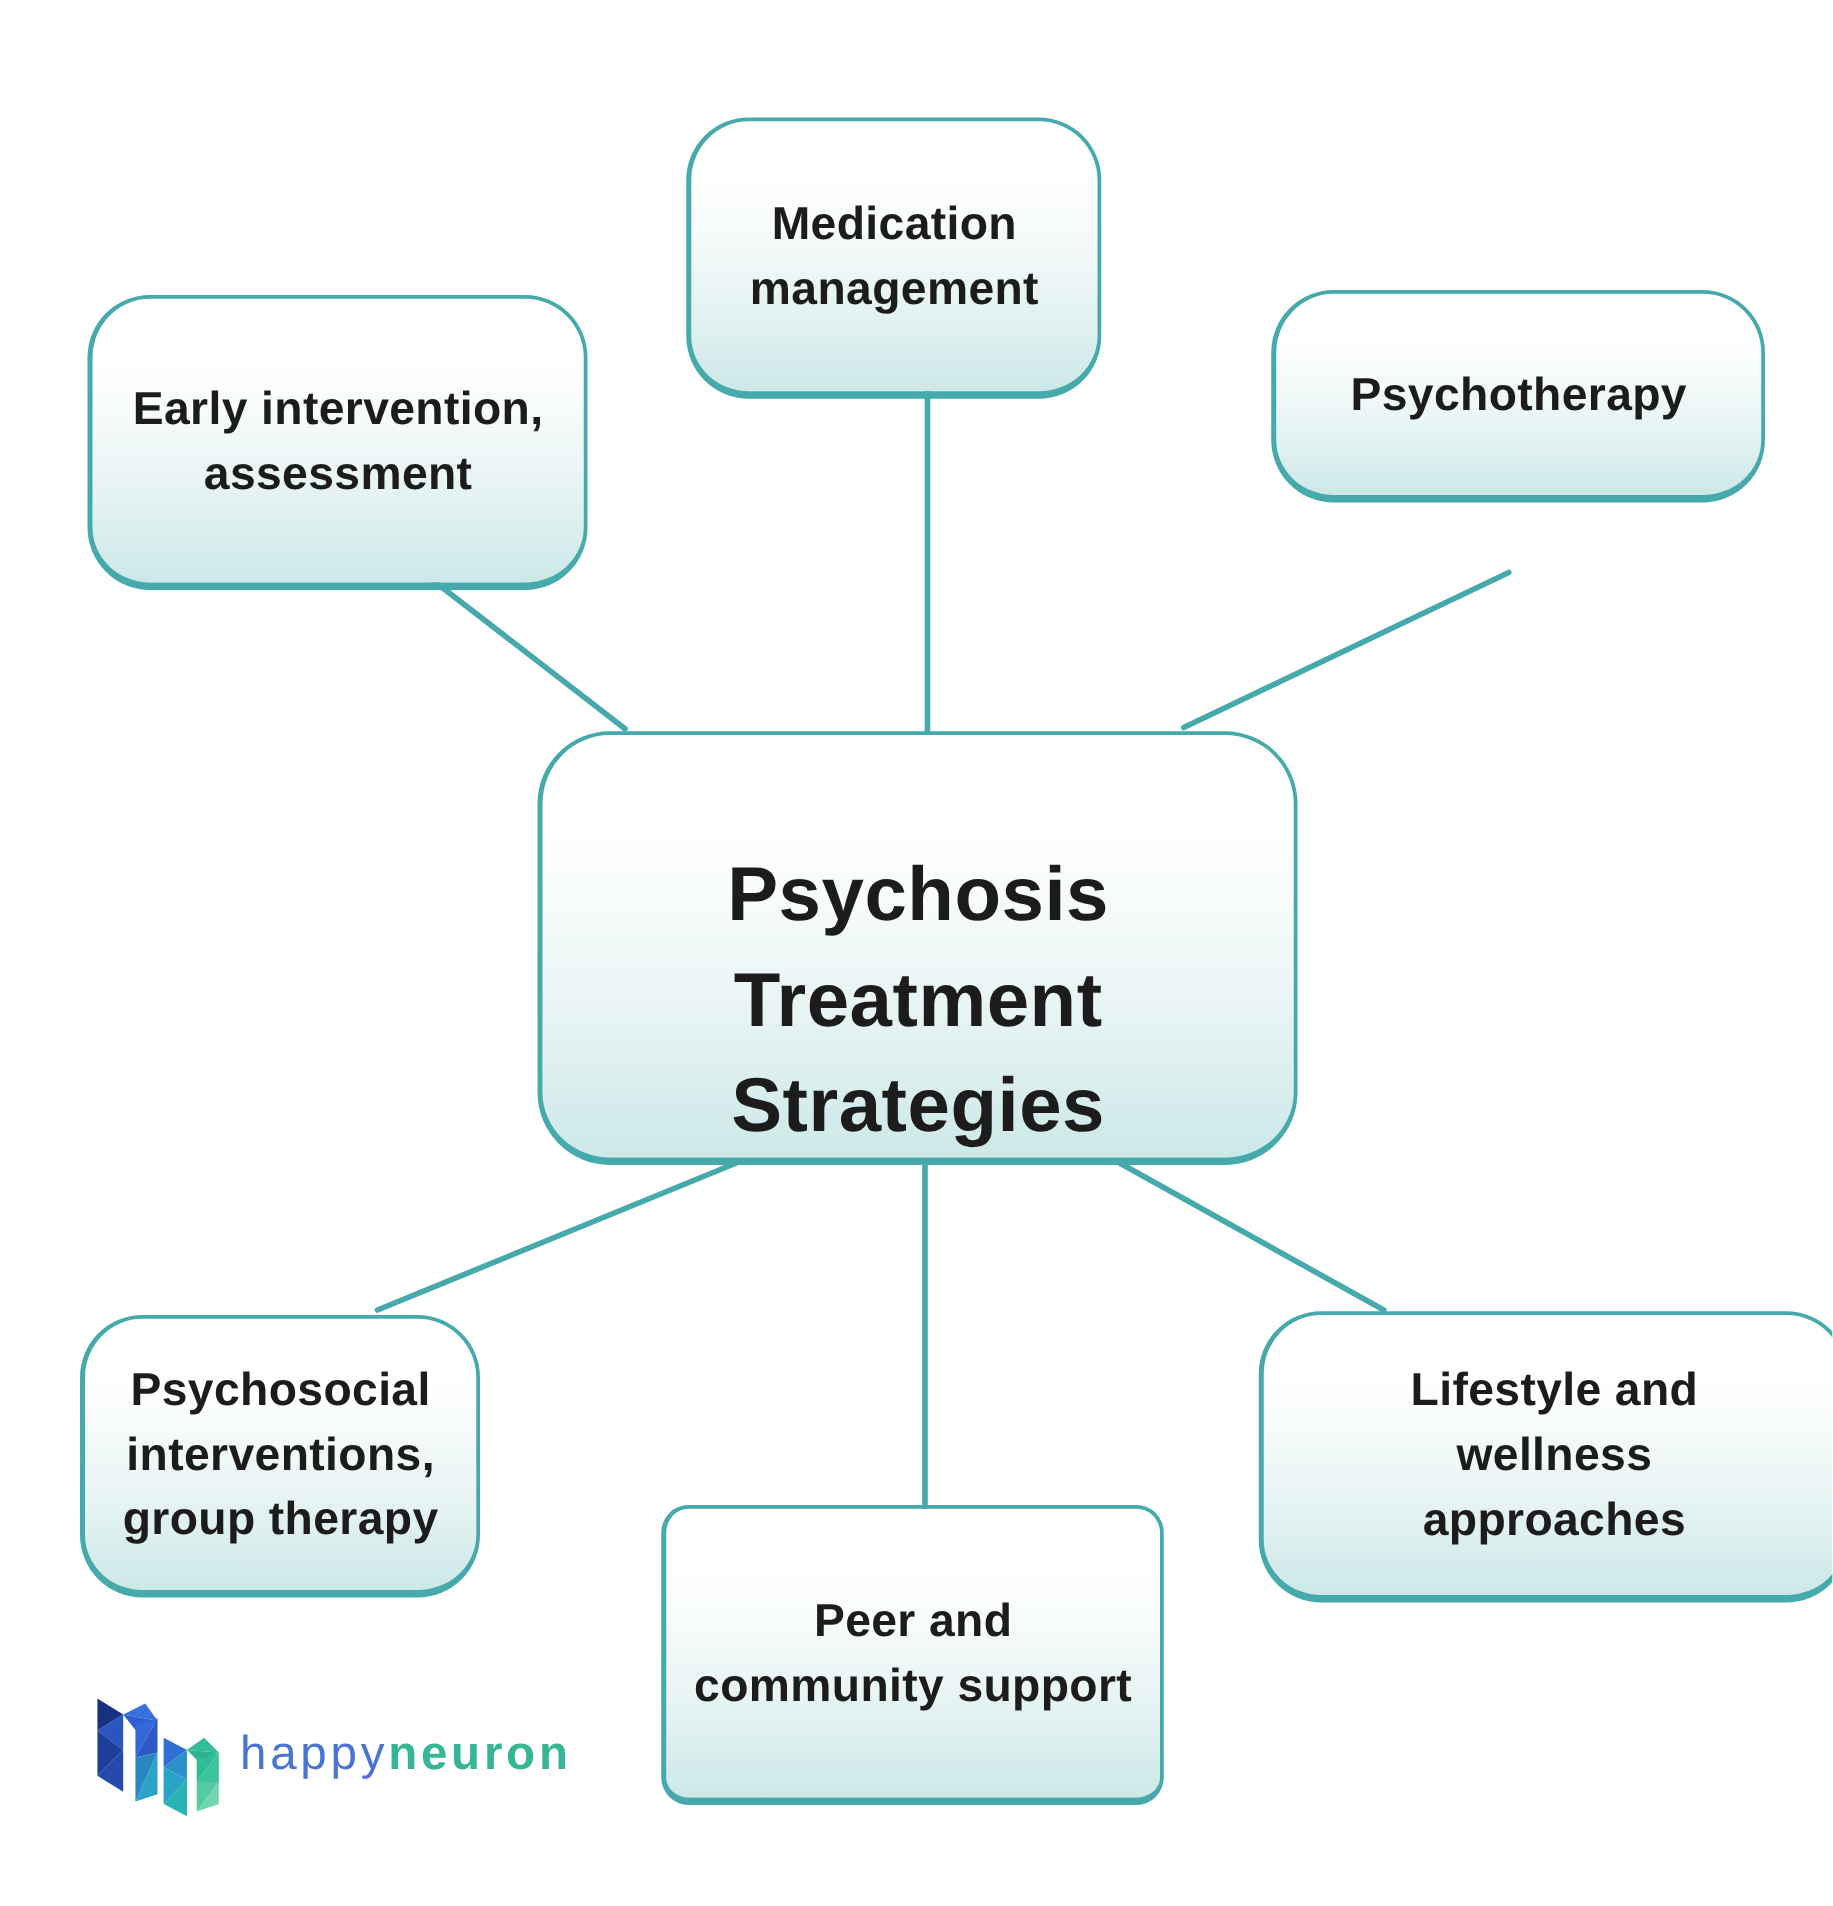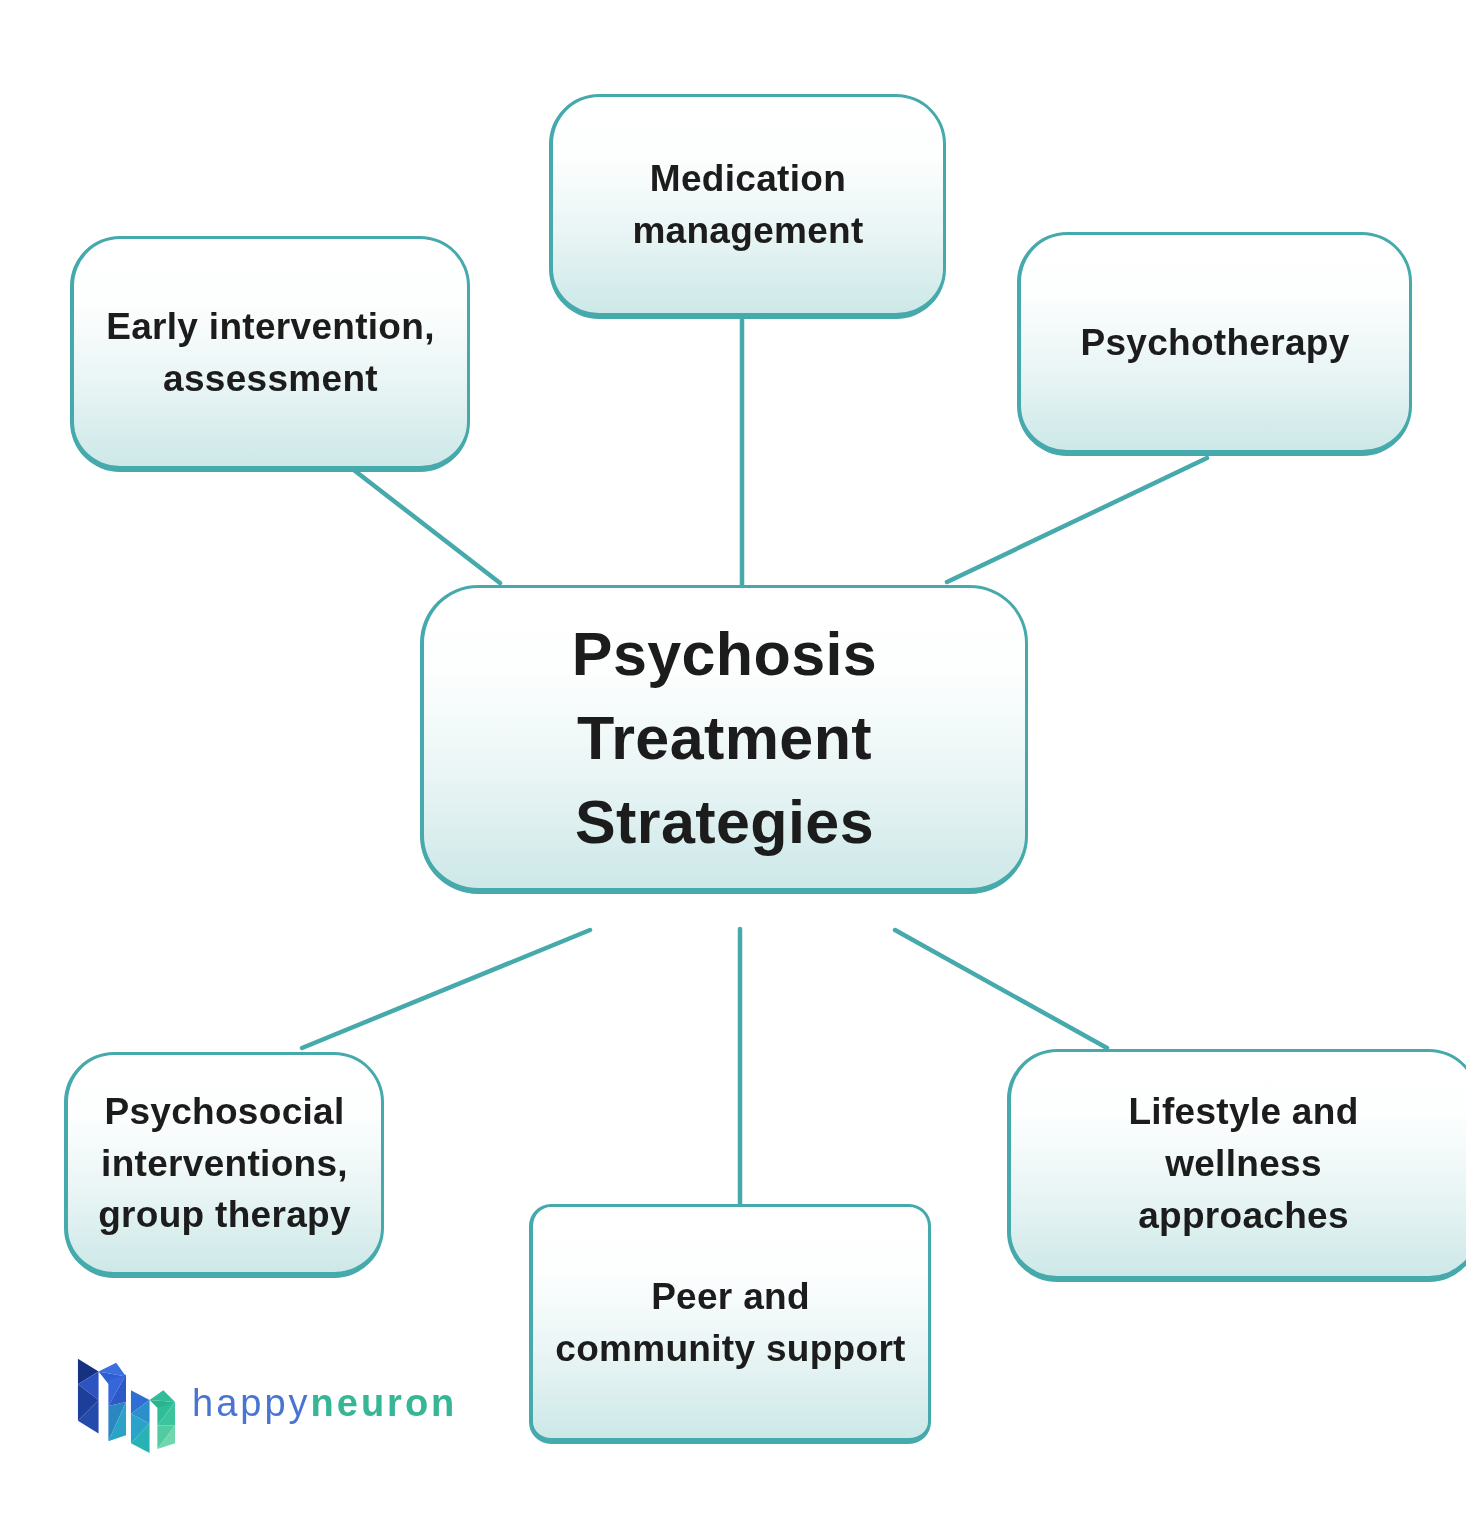--- a/index.html
+++ b/index.html
@@ -50,23 +50,23 @@
     line-height: 1.40;
     letter-spacing: 0.3px;
   }
   .node--center {
     font-size: 61px;
     line-height: 1.38;
     letter-spacing: 0.4px;
     border-radius: 58px;
   }
   .node--top-left     { left: 70px;   top: 222px;  width: 400px; height: 236px; margin-top: 14px; }
-  .node--top-center   { left: 549px;  top: 94px;   width: 397px; height: 225px; }
-  .node--top-right    { left: 1017px; top: 232px;  width: 395px; height: 224px; }
-  .node--center-box   { left: 420px;  top: 585px;  width: 608px; height: 309px; }
+  .node--top-center   { left: 549px;  top: 94px;   width: 332px; height: 225px; }
+  .node--top-right    { left: 1017px; top: 232px;  width: 395px; height: 170px; }
+  .node--center-box   { left: 430px;  top: 585px;  width: 608px; height: 347px; align-items: flex-end; }
   .node--bottom-left  { left: 64px;   top: 1052px; width: 320px; height: 226px; }
   .node--bottom-center{ left: 529px;  top: 1204px; width: 402px; height: 240px; border-radius: 22px; }
   .node--bottom-right { left: 1007px; top: 1049px; width: 472px; height: 233px; }
 
   .logo {
     position: absolute;
     left: 75px;
     top: 1350px;
     display: flex;
     align-items: center;

